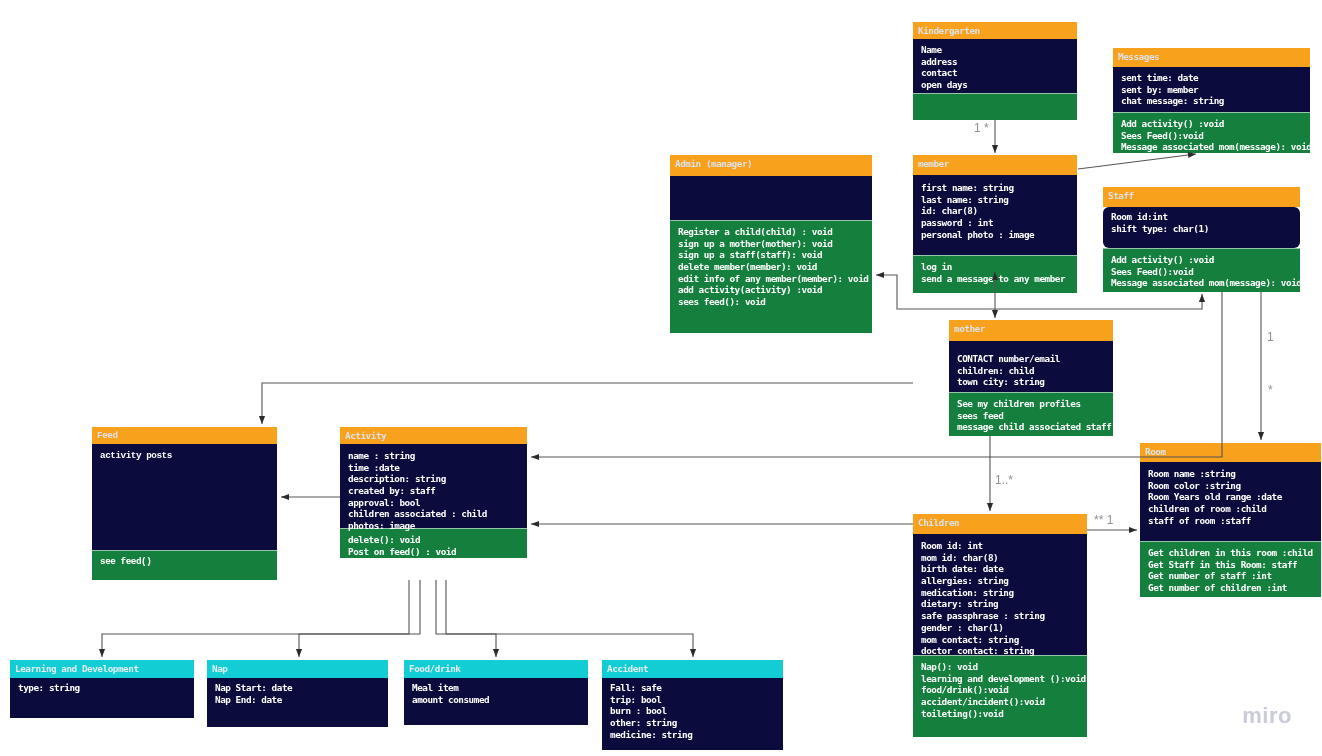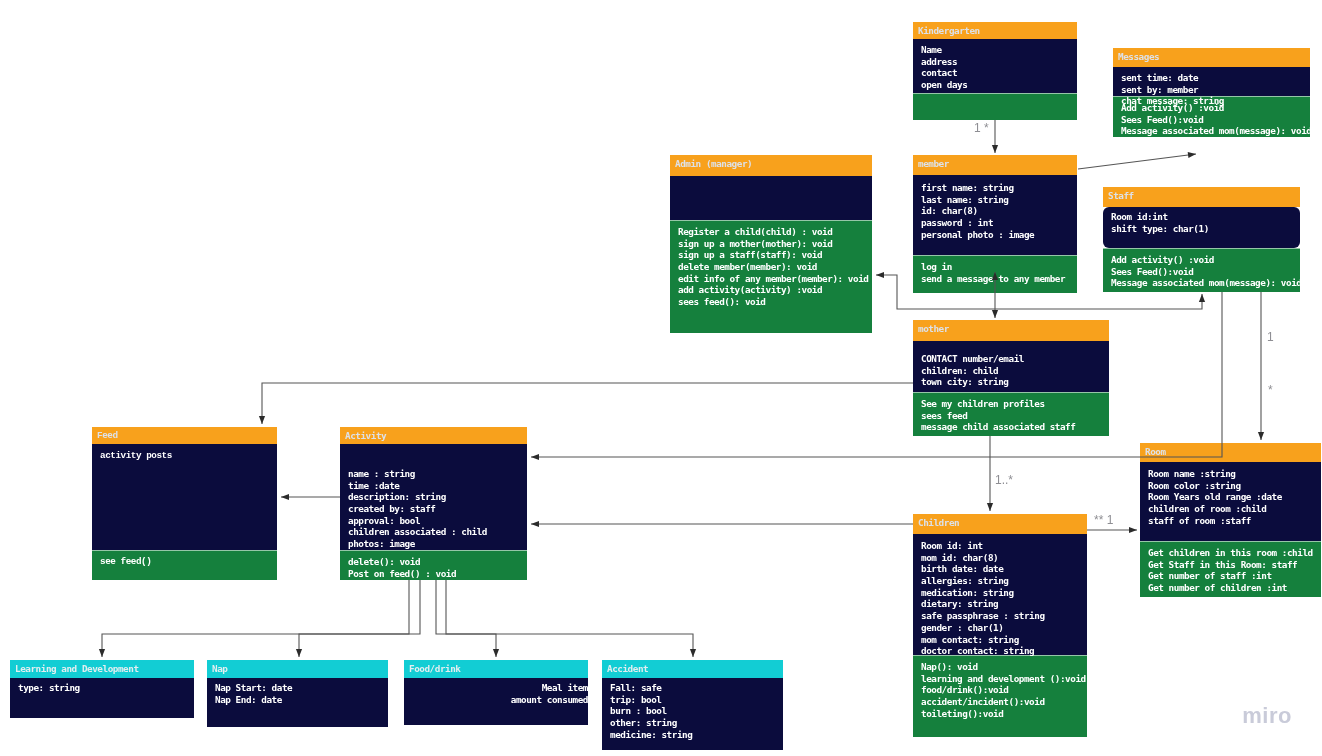--- a/index.html
+++ b/index.html
@@ -50,21 +50,21 @@
         <div class="uml-attrs" style="height: 54px; padding-top: 5px;">
           <div class="row">Name</div>
           <div class="row">address</div>
           <div class="row">contact</div>
           <div class="row">open days</div>
         </div>
         <div class="uml-methods" style="height: 27px;"></div>
       </div>
       <div class="uml-box" style="left: 1113px; top: 48px; width: 197px;">
         <div class="uml-header orange" style="height: 19px;">Messages</div>
-        <div class="uml-attrs" style="height: 29px; padding-top: 5px;">
+        <div class="uml-attrs" style="height: 45px; padding-top: 5px;">
           <div class="row">sent time: date</div>
           <div class="row">sent by: member</div>
           <div class="row">chat message: string</div>
         </div>
         <div class="uml-methods" style="height: 41px;">
           <div class="row">Add activity() :void</div>
           <div class="row">Sees Feed():void</div>
           <div class="row">Message associated mom(message): void</div>
         </div>
       </div>
@@ -100,21 +100,21 @@
         <div class="uml-attrs" style="height: 41px; padding-top: 4px; border-radius: 6px;">
           <div class="row">Room id:int</div>
           <div class="row">shift type: char(1)</div>
         </div>
         <div class="uml-methods" style="height: 44px;">
           <div class="row">Add activity() :void</div>
           <div class="row">Sees Feed():void</div>
           <div class="row">Message associated mom(message): void</div>
         </div>
       </div>
-      <div class="uml-box" style="left: 913px; top: 320px; width: 196px;">
+      <div class="uml-box" style="left: 949px; top: 320px; width: 164px;">
         <div class="uml-header orange" style="height: 21px;">mother</div>
         <div class="uml-attrs" style="height: 51px; padding-top: 12px;">
           <div class="row">CONTACT number/email</div>
           <div class="row">children: child</div>
           <div class="row">town city: string</div>
         </div>
         <div class="uml-methods" style="height: 44px;">
           <div class="row">See my children profiles</div>
           <div class="row">sees feed</div>
           <div class="row">message child associated staff</div>
@@ -124,21 +124,21 @@
         <div class="uml-header orange" style="height: 17px;">Feed</div>
         <div class="uml-attrs" style="height: 106px; padding-top: 6px;">
           <div class="row">activity posts</div>
         </div>
         <div class="uml-methods" style="height: 30px;">
           <div class="row">see feed()</div>
         </div>
       </div>
       <div class="uml-box" style="left: 340px; top: 427px; width: 187px;">
         <div class="uml-header orange" style="height: 17px;">Activity</div>
-        <div class="uml-attrs" style="height: 106px; padding-top: 24px;">
+        <div class="uml-attrs" style="height: 84px; padding-top: 6px;">
           <div class="row">name : string</div>
           <div class="row">time :date</div>
           <div class="row">description: string</div>
           <div class="row">created by: staff</div>
           <div class="row">approval: bool</div>
           <div class="row">children associated : child</div>
           <div class="row">photos: image</div>
         </div>
         <div class="uml-methods" style="height: 30px;">
           <div class="row">delete(): void</div>
@@ -191,21 +191,21 @@
       </div>
       <div class="uml-box" style="left: 207px; top: 660px; width: 181px;">
         <div class="uml-header cyan" style="height: 18px;">Nap</div>
         <div class="uml-attrs" style="height: 49px; padding-top: 4px;">
           <div class="row">Nap Start: date</div>
           <div class="row">Nap End: date</div>
         </div>
       </div>
       <div class="uml-box" style="left: 404px; top: 660px; width: 184px;">
         <div class="uml-header cyan" style="height: 18px;">Food/drink</div>
-        <div class="uml-attrs" style="height: 47px; padding-top: 4px; text-align: right;">
+        <div class="uml-attrs" style="height: 47px; padding-top: 4px;">
           <div class="row">Meal item</div>
           <div class="row">amount consumed</div>
         </div>
       </div>
       <div class="uml-box" style="left: 602px; top: 660px; width: 181px;">
         <div class="uml-header cyan" style="height: 18px;">Accident</div>
         <div class="uml-attrs" style="height: 72px; padding-top: 4px;">
           <div class="row">Fall: safe</div>
           <div class="row">trip: bool</div>
           <div class="row">burn : bool</div>

